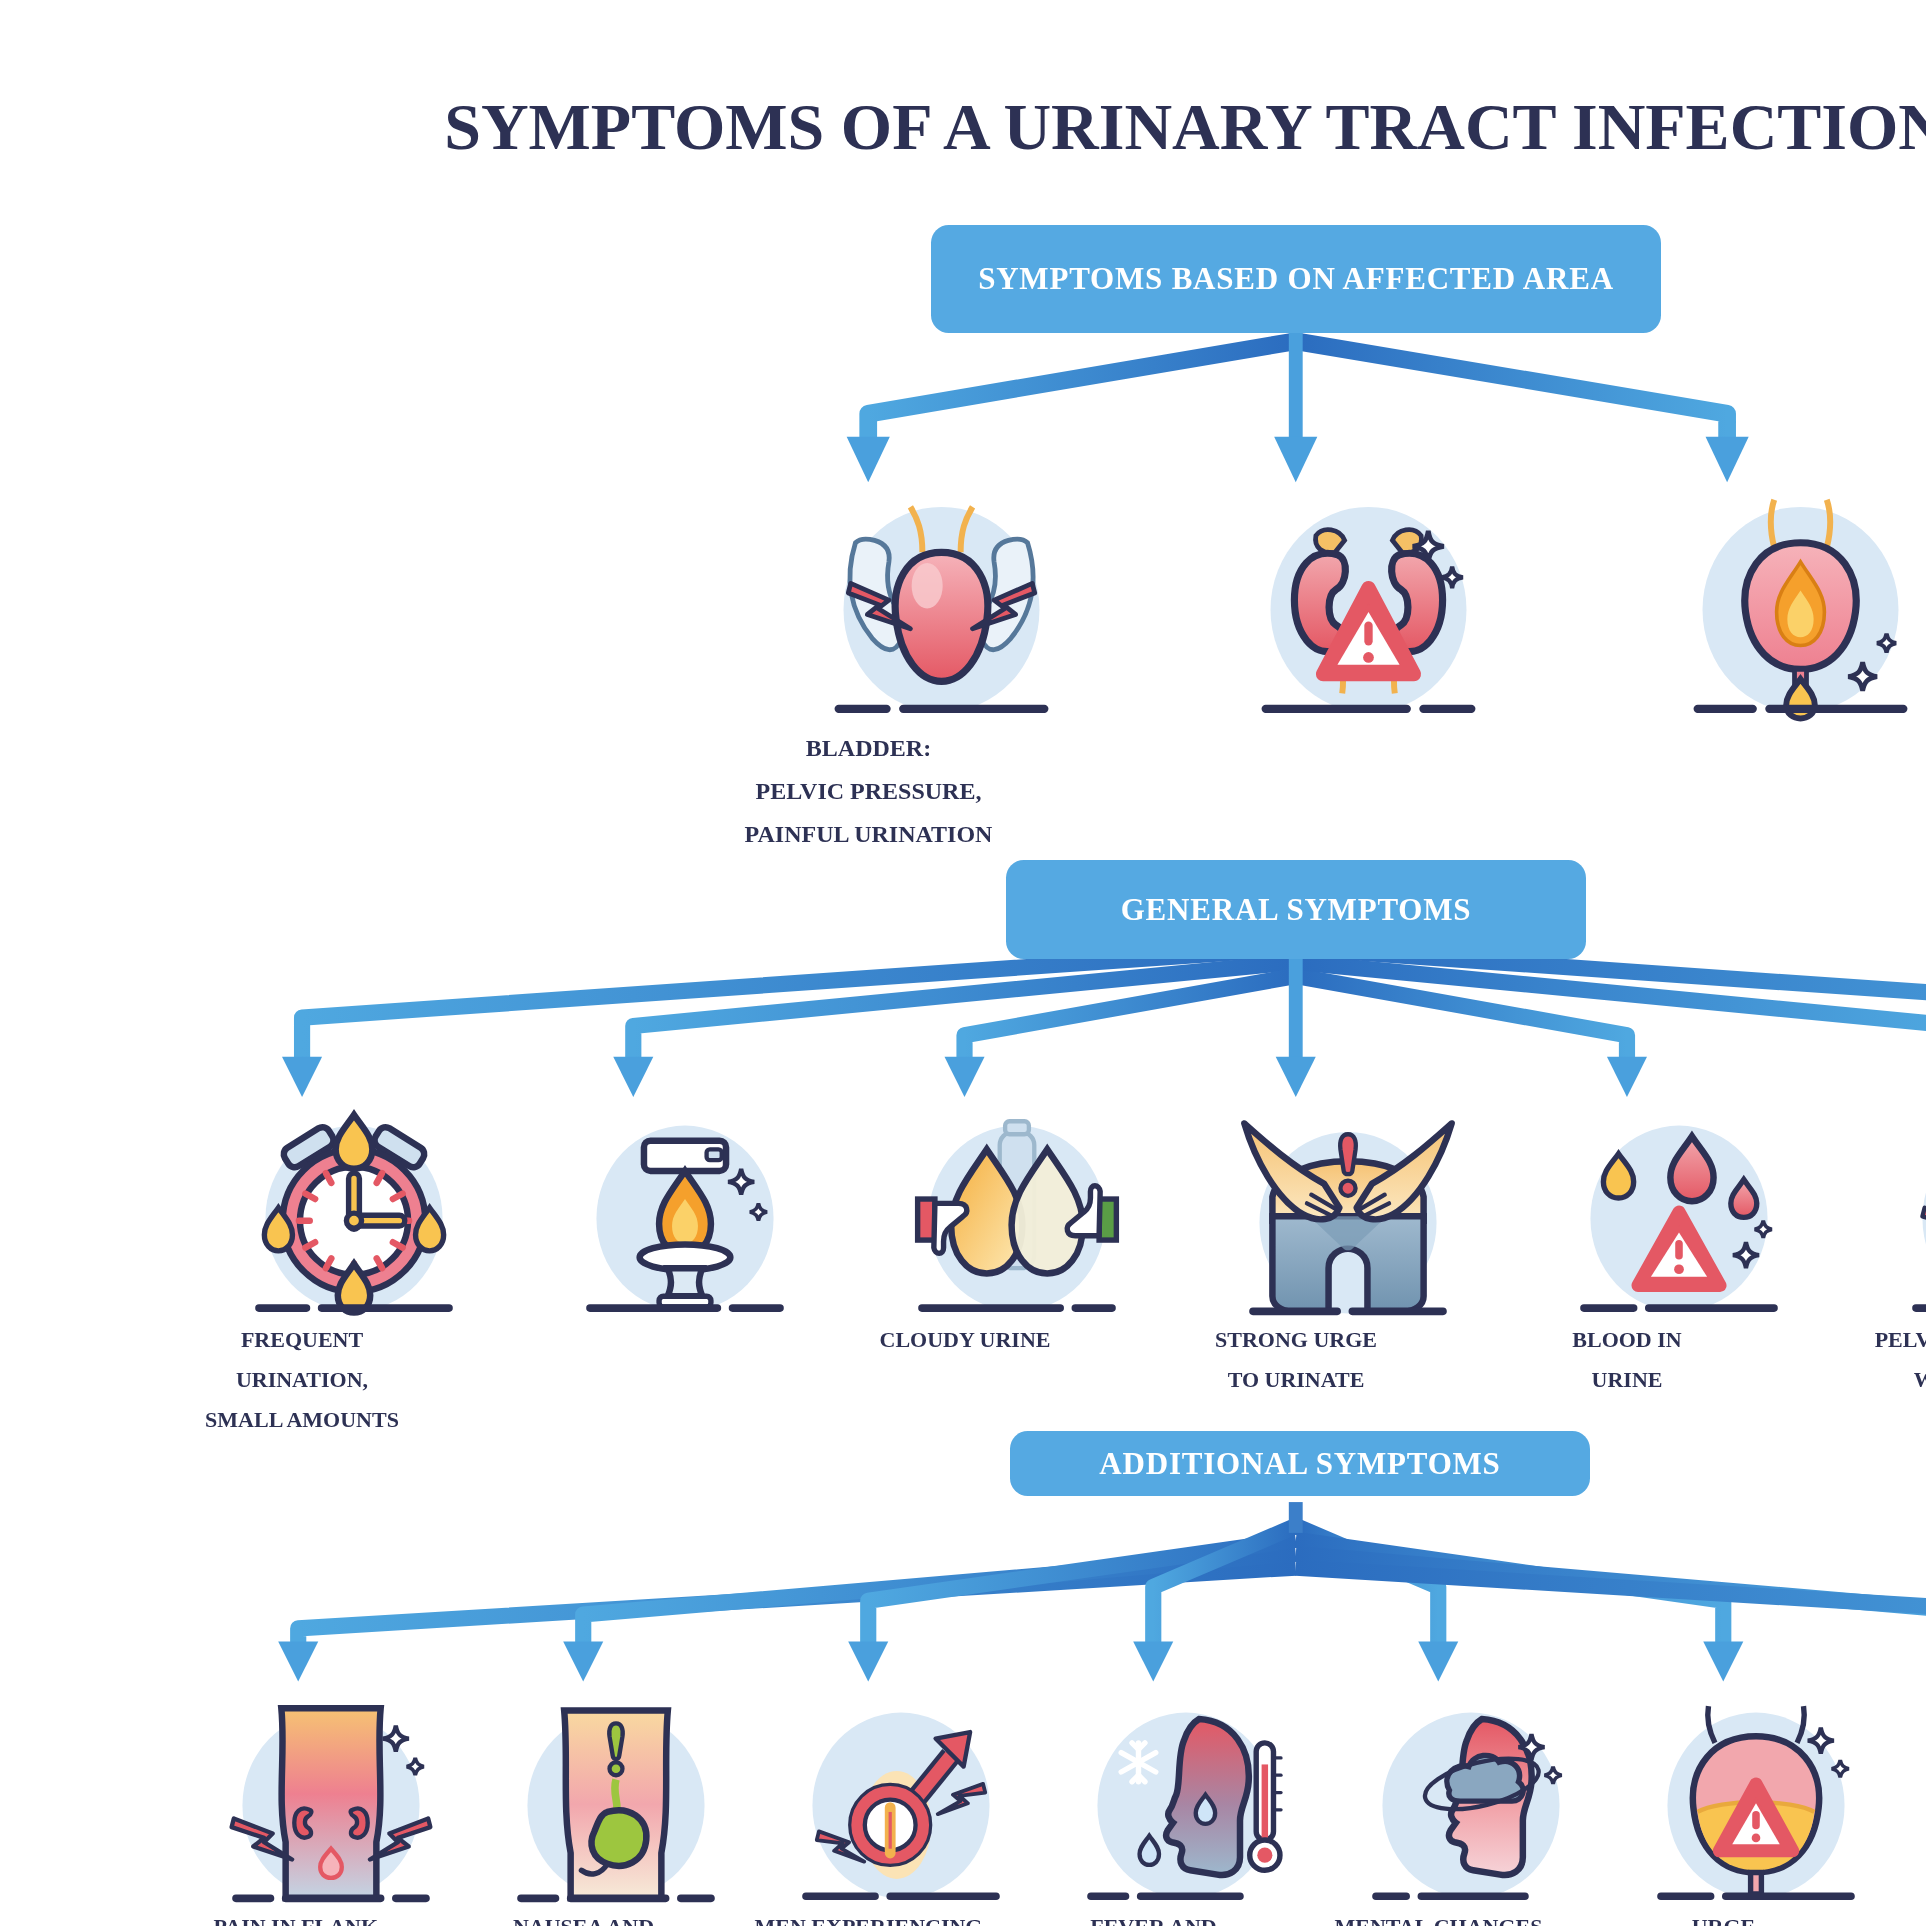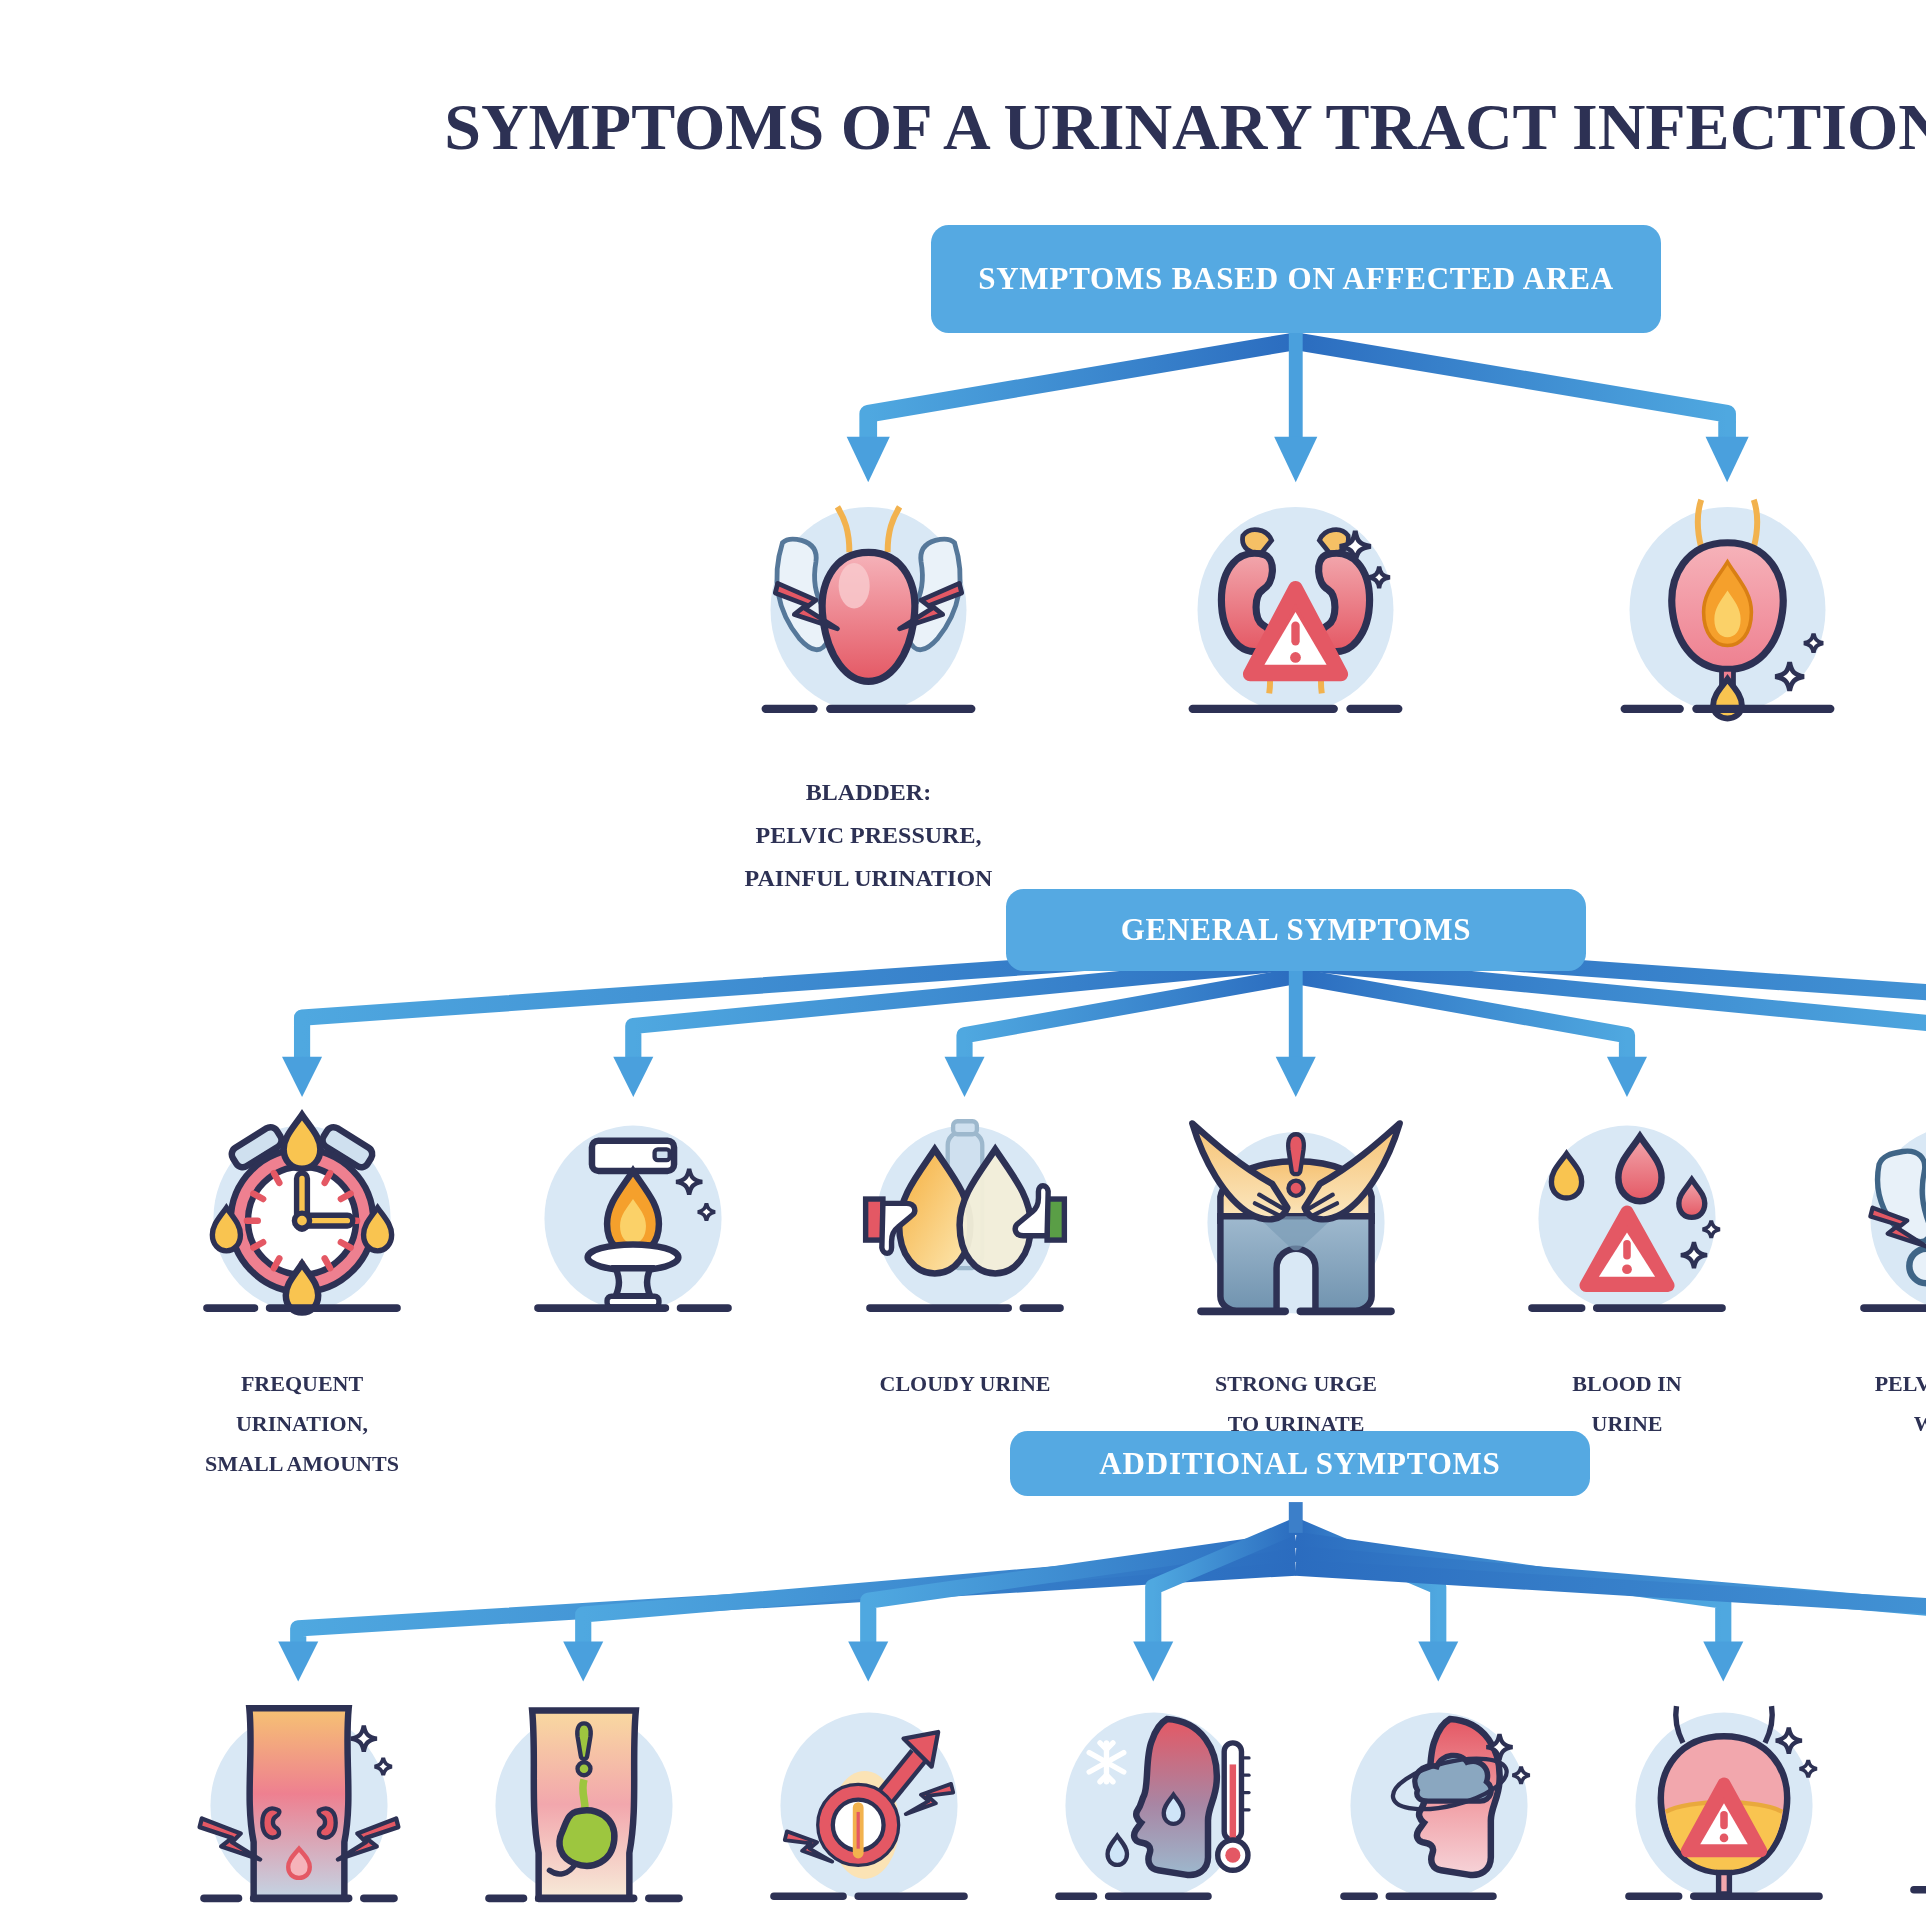--- a/index.html
+++ b/index.html
@@ -4,21 +4,21 @@
 <style>
   html,body{margin:0;padding:0;background:#ffffff;}
   .canvas{position:relative;width:2568px;height:2054px;background:#ffffff;overflow:hidden;
           font-family:"Liberation Serif", serif;}
   .title{position:absolute;top:89px;left:0;width:100%;text-align:center;
          font-size:66px;font-weight:bold;color:#2d3154;letter-spacing:0px;white-space:nowrap;}
   .banner{position:absolute;background:#55a9e2;border-radius:17.7px;display:flex;
           align-items:center;justify-content:center;color:#ffffff;font-weight:bold;
           font-size:31px;letter-spacing:0.8px;text-align:center;white-space:nowrap;}
   .arrows{position:absolute;left:0;top:0;width:2568px;height:2054px;pointer-events:none;}
-  .item{position:absolute;display:flex;flex-direction:column;align-items:center;gap:44px;}
+  .item{position:absolute;display:flex;flex-direction:column;align-items:flex-end;}
   .row1{width:385px;} .row2{width:320px;} .row3{width:281px;}
   .ic{display:block;}
   .ic.lg{width:239px;height:239px;}
   .ic.md{width:216px;height:216px;}
   .lbl{font-weight:bold;color:#2d3154;text-align:center;white-space:pre-line;width:100%;}
   .lbl1{font-size:24px;line-height:43px;margin-top:4.6px;}
   .lbl23{font-size:22px;line-height:40px;}
 </style>
 </head>
 <body>
@@ -132,21 +132,21 @@
     <polygon points="2942,4262 3046,4262 2994,4366" fill="#4aa0dd"></polygon>
     <polygon points="3682,4262 3786,4262 3734,4366" fill="#4aa0dd"></polygon>
     <polygon points="4422,4262 4526,4262 4474,4366" fill="#4aa0dd"></polygon>
     <polygon points="5162,4262 5266,4262 5214,4366" fill="#4aa0dd"></polygon>
     <polygon points="5902,4262 6006,4262 5954,4366" fill="#4aa0dd"></polygon>
   </svg>
 
   <div class="banner" style="left:931px;top:225px;width:730px;height:108px">
     <span>SYMPTOMS BASED ON AFFECTED AREA</span>
   </div>
-  <div class="banner" style="left:1006px;top:889px;width:580px;height:82px">
+  <div class="banner" style="left:1006px;top:860px;width:580px;height:99px">
     <span>GENERAL SYMPTOMS</span>
   </div>
   <div class="banner" style="left:1010px;top:1431px;width:580px;height:65px">
     <span>ADDITIONAL SYMPTOMS</span>
   </div>
 
   <div class="item row1" style="left:676px;top:483px">
     <div>
       <svg class="ic lg" viewBox="0 0 200 200">
         <defs>

